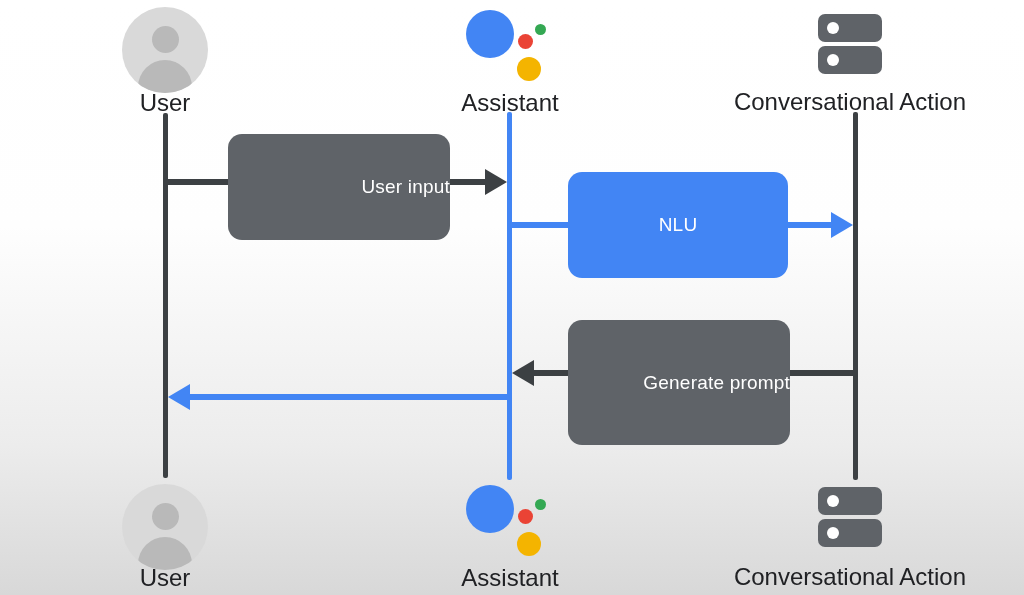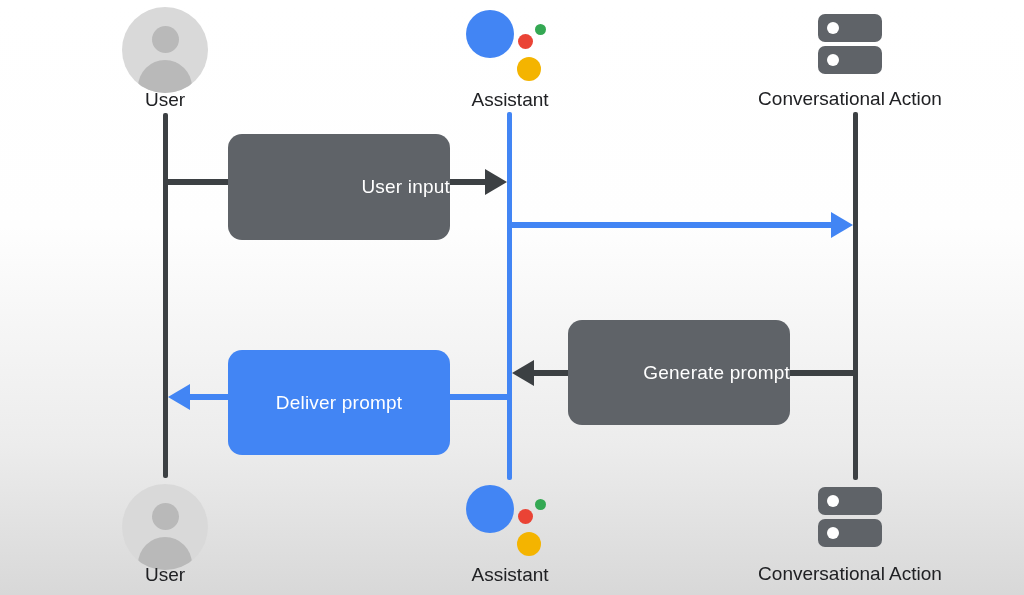--- a/index.html
+++ b/index.html
@@ -28,21 +28,21 @@
     border-radius: 14px;
     display: flex; align-items: center; justify-content: center;
     color: #ffffff; font-size: 19px; letter-spacing: 0.2px;
   }
   .msg-dark { background: #5f6368; justify-content: flex-end; }
   .msg-blue { background: #4285f4; }
 
   .actor-label {
     position: absolute;
     transform: translateX(-50%);
-    font-size: 19px; color: #202124;
+    font-size: 24px; color: #202124;
     white-space: nowrap; text-align: center;
   }
 
   
   .avatar {
     position: absolute; width: 86px; height: 86px;
     border-radius: 50%; background: #d9d9d9; overflow: hidden;
   }
   .avatar .head-c {
     position: absolute; left: 30px; top: 19px;
@@ -82,32 +82,32 @@
   <div class="lifeline" style="left:853px; top:112px; height:368px; background:#3c4043;"></div>
 
   <div class="arrow-line" style="left:165px; top:179px; width:320px; background:#3c4043;"></div>
   <div class="arrow-head" style="left:485px; top:169px; border-left:22px solid #3c4043;"></div>
   <div class="msg-box msg-dark" style="left:228px; top:134px; width:222px; height:106px;">
     <span>User input</span>
   </div>
 
   <div class="arrow-line" style="left:512px; top:222px; width:319px; background:#4285f4;"></div>
   <div class="arrow-head" style="left:831px; top:212px; border-left:22px solid #4285f4;"></div>
+  <div class="msg-box msg-blue" style="left:568px; top:172px; width:220px; height:106px;">
+    <span>NLU</span>
+  </div>
 
   <div class="arrow-line" style="left:534px; top:370px; width:319px; background:#3c4043;"></div>
   <div class="arrow-head" style="left:512px; top:360px; border-right:22px solid #3c4043;"></div>
-  <div class="msg-box msg-dark" style="left:568px; top:320px; width:222px; height:105px;">
+  <div class="msg-box msg-dark" style="left:568px; top:320px; width:222px; height:125px;">
     <span>Generate prompt</span>
   </div>
 
   <div class="arrow-line" style="left:190px; top:394px; width:317px; background:#4285f4;"></div>
   <div class="arrow-head" style="left:168px; top:384px; border-right:22px solid #4285f4;"></div>
-  <div class="msg-box msg-blue" style="left:228px; top:350px; width:222px; height:105px;">
-    <span>Deliver prompt</span>
-  </div>
 
   <div class="avatar" style="left:122px; top:7px;">
     <div class="head-c"></div>
     <div class="body-c"></div>
   </div>
 
   <div class="assistant-logo" style="left:466px; top:10px;">
     <span class="a-blue"></span>
     <span class="a-red"></span>
     <span class="a-green"></span>

